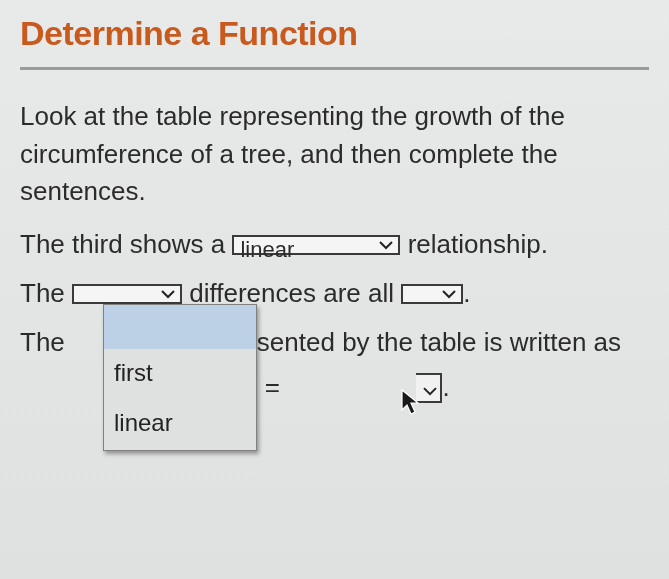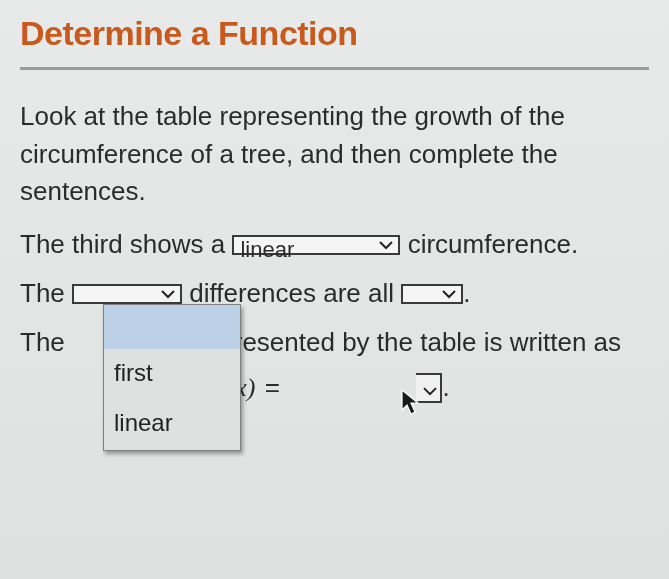--- a/index.html
+++ b/index.html
@@ -66,21 +66,21 @@
   }
   .select .chev svg { display: block; }
   .fx {
     font-style: italic;
     font-family: "Times New Roman", serif;
   }
   .dropdown {
     position: absolute;
     left: 103px;
     top: 304px;
-    width: 138px;
+    width: 154px;
     background: #dfe1e0;
     border: 1px solid #808080;
     box-shadow: 2px 3px 4px rgba(0,0,0,0.35);
     z-index: 10;
   }
   .dropdown .opt {
     padding: 8px 10px 10px 10px;
     font-size: 24px;
     line-height: 1.35;
     color: #222;
@@ -131,21 +131,21 @@
     <div class="row" style="margin-top:14px;">
       <span class="inline">The third shows a</span>
       <span class="select w-linear">
         <span>linear</span>
         <span class="chev">
           <svg width="14" height="10" viewBox="0 0 14 10">
               <path d="M1 2 L7 8 L13 2" fill="none" stroke="#222" stroke-width="2"></path>
             </svg>
         </span>
       </span>
-      <span class="inline">circumference.</span>
+      <span class="inline">relationship.</span>
     </div>
 
     <div class="row" style="margin-top:10px;">
       <span class="inline">The</span>
       <span class="select w-empty">
         <span></span>
         <span class="chev">
           <svg width="14" height="10" viewBox="0 0 14 10">
               <path d="M1 2 L7 8 L13 2" fill="none" stroke="#222" stroke-width="2"></path>
             </svg>

